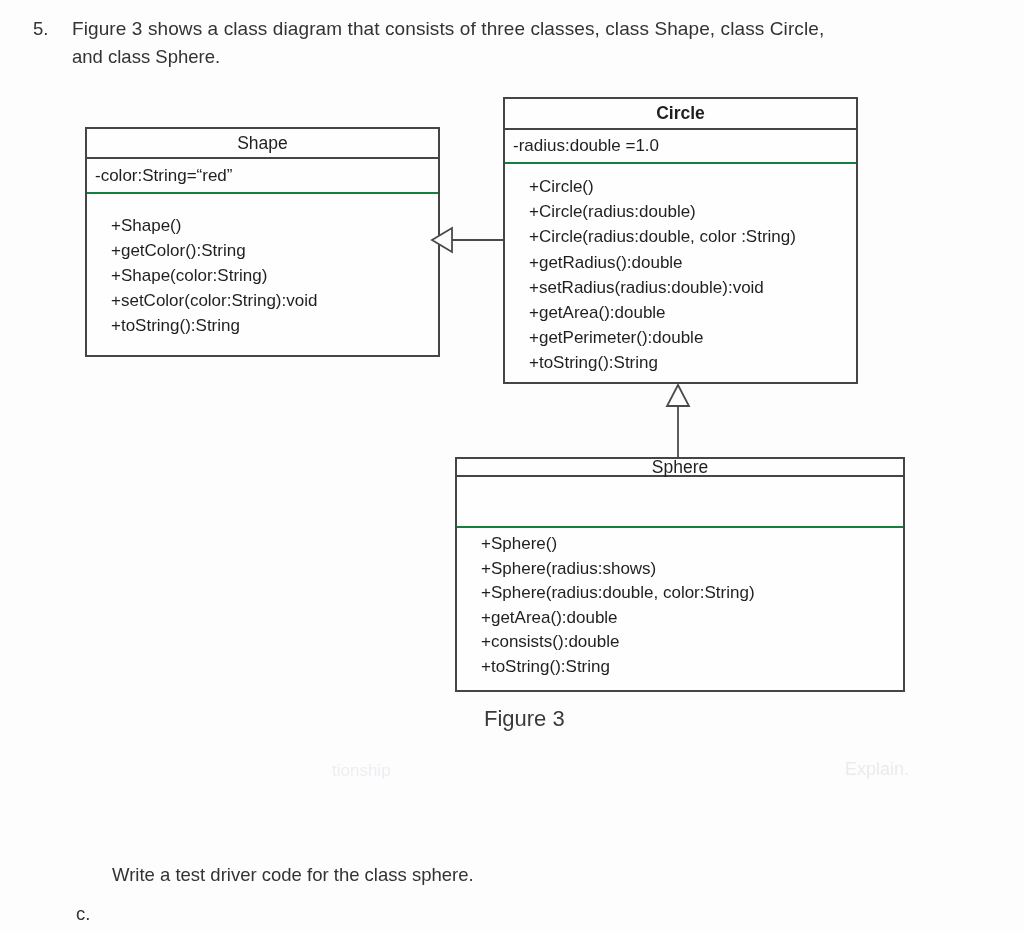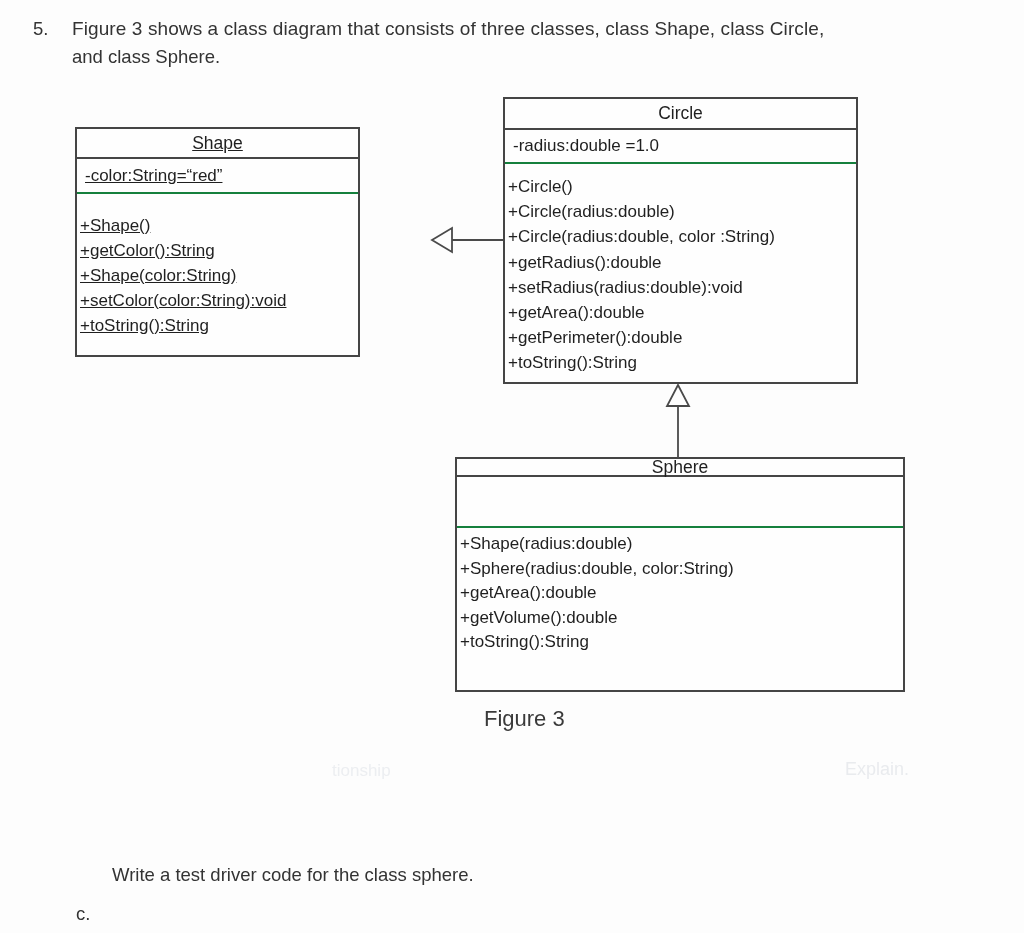--- a/index.html
+++ b/index.html
@@ -45,32 +45,32 @@
     display: flex; align-items: center; justify-content: center;
   }
   .uml-attrs {
     border-bottom: 2px solid #15803d;
     box-sizing: border-box;
     padding: 0 8px;
     display: flex; align-items: center;
   }
   .uml-methods {
     box-sizing: border-box;
-    padding-left: 3px; padding-right: 6px;
+    padding-left: 24px; padding-right: 6px;
     line-height: 25px;
   }
   .member-line { white-space: nowrap; }
 
-  #shape-box  { left: 75px;  top: 127px; width: 285px; height: 230px; text-decoration: underline; }
+  #shape-box  { left: 85px;  top: 127px; width: 355px; height: 230px; }
   #shape-box .uml-title   { height: 30px; }
   #shape-box .uml-attrs   { height: 35px; }
   #shape-box .uml-methods { padding-top: 19px; }
 
   #circle-box { left: 503px; top: 97px;  width: 355px; height: 287px; }
-  #circle-box .uml-title   { height: 31px; }
+  #circle-box .uml-title   { height: 31px; font-weight: bold; }
   #circle-box .uml-attrs   { height: 34px; }
   #circle-box .uml-methods { padding-top: 10px; line-height: 25.2px; }
 
   #sphere-box { left: 455px; top: 457px; width: 450px; height: 235px; }
   #sphere-box .uml-title   { height: 18px; }
   #sphere-box .uml-attrs   { height: 51px; }
   #sphere-box .uml-methods { padding-top: 4px; line-height: 24.6px; }
 
   
   #arrow-layer {
@@ -140,24 +140,25 @@
         <div class="member-line">+getArea():double</div>
         <div class="member-line">+getPerimeter():double</div>
         <div class="member-line">+toString():String</div>
       </div>
   </div>
 
   <div id="sphere-box" class="uml-class">
     <div class="uml-title">Sphere</div>
     <div class="uml-attrs"></div>
     <div class="uml-methods">
-        <div class="member-line">+Shape(radius:double)</div>
+        <div class="member-line">+Sphere()</div>
+        <div class="member-line">+Sphere(radius:shows)</div>
         <div class="member-line">+Sphere(radius:double, color:String)</div>
         <div class="member-line">+getArea():double</div>
-        <div class="member-line">+getVolume():double</div>
+        <div class="member-line">+consists():double</div>
         <div class="member-line">+toString():String</div>
       </div>
   </div>
 
   <svg id="arrow-layer" viewBox="0 0 1024 933" xmlns="http://www.w3.org/2000/svg">
     <g>
       <line x1="452" y1="240" x2="503" y2="240" stroke="#4a4a4a" stroke-width="1.8"></line>
       <polygon points="432,240 452,228 452,252" fill="#fefefe" stroke="#4a4a4a" stroke-width="1.8"></polygon>
     </g>
     <g>

